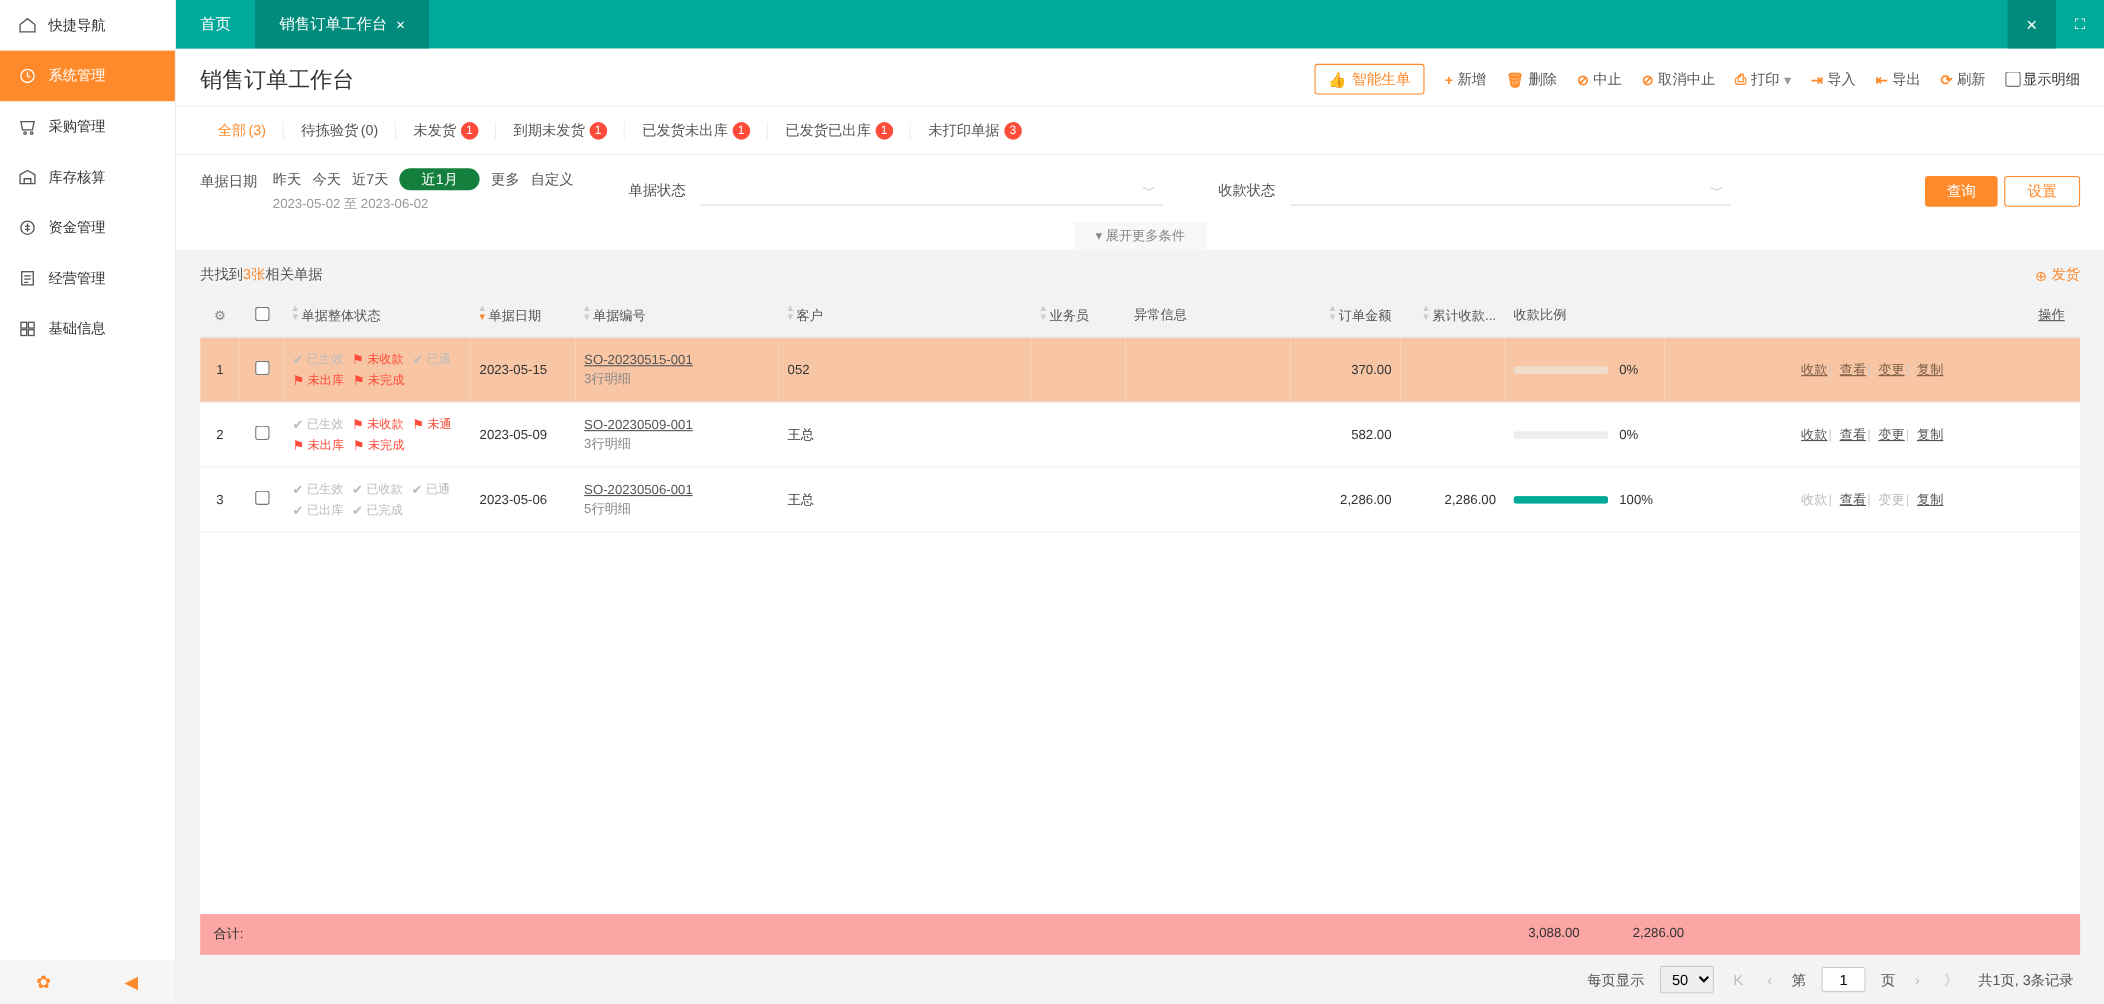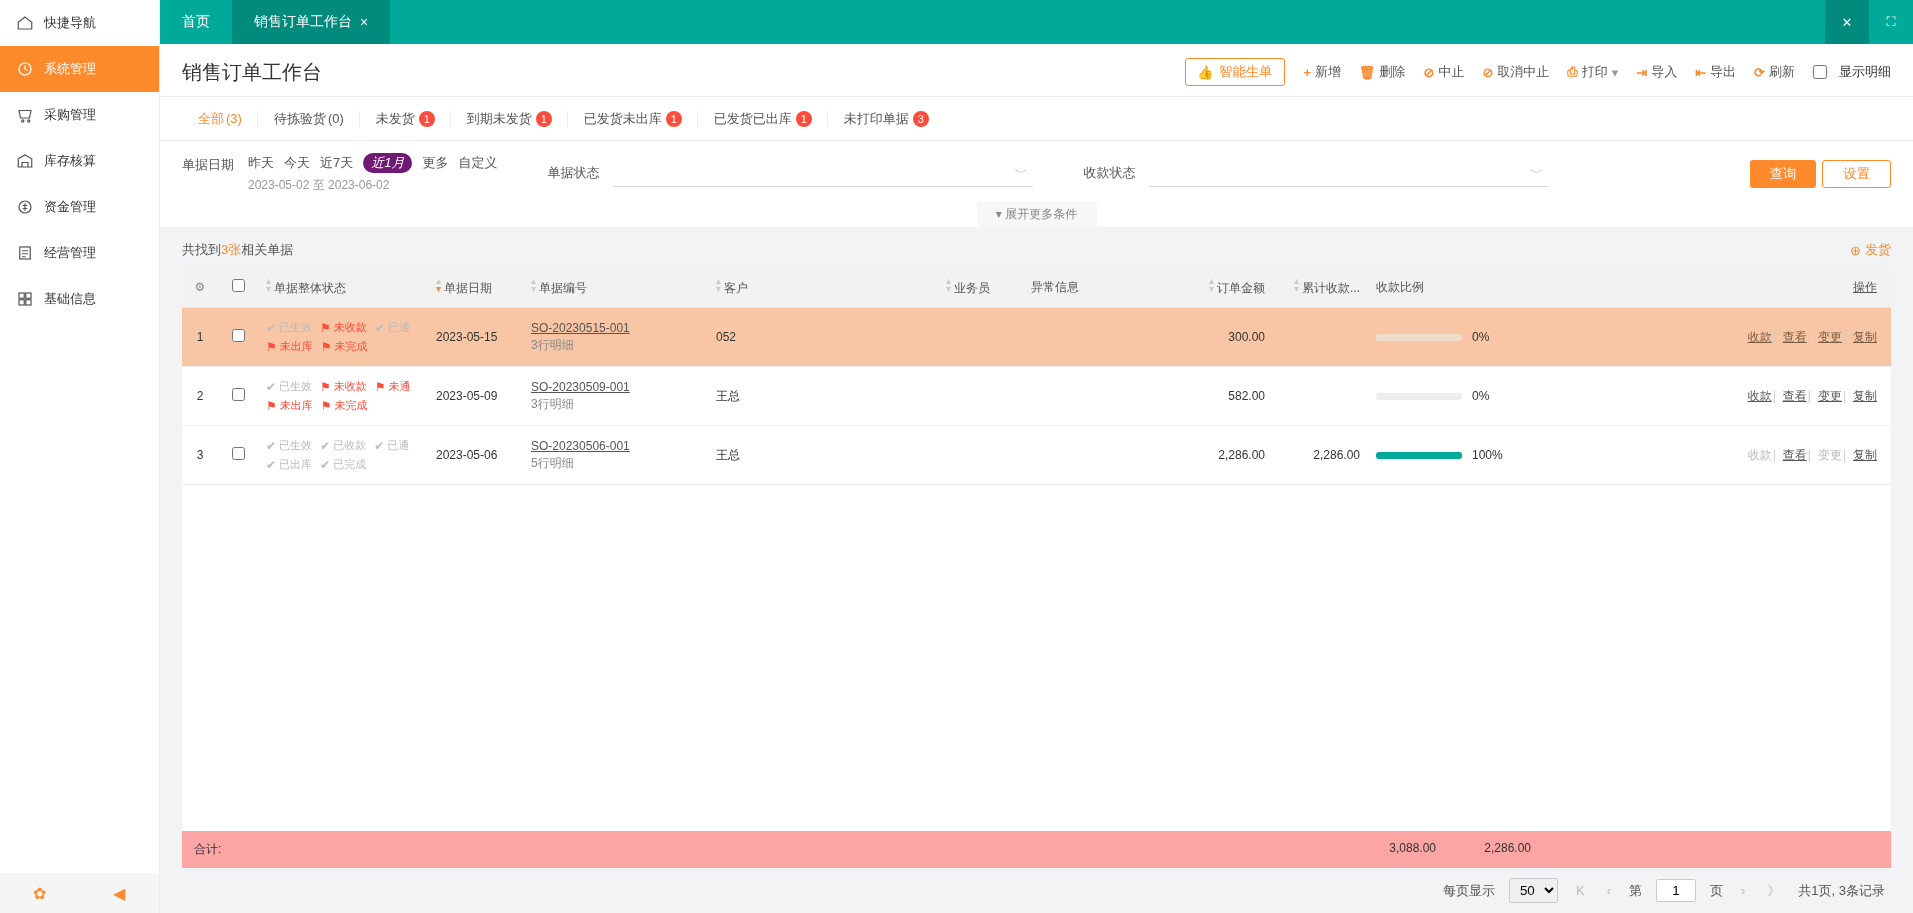--- a/index.html
+++ b/index.html
@@ -30,40 +30,40 @@
 .tabs-right .square { width:44px; display:flex; align-items:center; justify-content:center; color:#fff; cursor:pointer; }
 .tabs-right .square.close { background:#008b7c; }
 
 
 .page-header { background:#fff; padding:14px 22px 10px 22px; display:flex; align-items:center; border-bottom:1px solid #eee; }
 .page-title { font-size:20px; font-weight:500; color:#333; }
 .header-actions { margin-left:auto; display:flex; align-items:center; gap:18px; font-size:13px; }
 .btn-smart { border:1px solid #ff8a2b; color:#ff8a2b; background:#fff; border-radius:3px; padding:4px 12px; cursor:pointer; display:flex; align-items:center; gap:5px; }
 .link-action { color:#555; cursor:pointer; display:flex; align-items:center; gap:4px; }
 .link-action .ic { color:#ff8a2b; font-weight:bold; }
-.chk-detail { display:flex; align-items:center; gap:12px; }
+.chk-detail { display:flex; align-items:center; gap:2px; }
 .chk-detail input { width:14px; height:14px; }
 
 
 .sub-tabs { background:#fff; padding:0 22px; display:flex; align-items:center; height:44px; font-size:13px; border-bottom:1px solid #eee; }
 .sub-tab { padding:0 16px; height:44px; display:flex; align-items:center; cursor:pointer; color:#555; position:relative; }
 .sub-tab.active { color:#ff8a2b; }
 .sub-tab .badge { background:#ff4b3a; color:#fff; border-radius:8px; min-width:16px; height:16px; font-size:11px; display:inline-flex; align-items:center; justify-content:center; margin-left:4px; padding:0 4px; }
 .sub-tab .count { margin-left:2px; }
 .sub-tab .sep { position:absolute; right:0; top:14px; height:16px; border-right:1px solid #eee; }
 
 
 .filters { background:#fff; padding:12px 22px 0 22px; }
 .filter-row { display:flex; align-items:center; gap:50px; }
 .fgroup { display:flex; align-items:flex-start; gap:14px; font-size:13px; color:#555; }
 .fgroup .label { padding-top:3px; }
 .date-opts { display:flex; flex-direction:column; }
 .date-opts-row { display:flex; gap:10px; align-items:center; }
 .date-opts-row .opt { cursor:pointer; }
-.date-opts-row .opt.active { background:#701a75; color:#fff; border-radius:10px; padding:1px 8px;font-style:italic; }
+.date-opts-row .opt.active { background:#15803d; color:#fff; border-radius:10px; padding:1px 20px; }
 .date-range { color:#999; font-size:12px; margin-top:4px; }
 .select-like { border:none; border-bottom:1px solid #ddd; min-width:420px; height:26px; background:transparent; position:relative; }
 .select-like .caret { position:absolute; right:6px; top:3px; color:#bbb; }
 .right-btns { margin-left:auto; display:flex; flex-direction:row; gap:6px; }
 .btn-primary { background:#ff8a2b; color:#fff; border:none; border-radius:3px; padding:5px 20px; cursor:pointer; }
 .btn-outline { background:#fff; color:#ff8a2b; border:1px solid #ff8a2b; border-radius:3px; padding:4px 20px; cursor:pointer; }
 .expand-bar { text-align:center; color:#888; font-size:12px; padding:4px 0; cursor:pointer; background:#f7f7f7; margin:8px auto 0 auto; width:120px; border-radius:0 0 4px 4px; }
 
 
 .result-meta { padding:14px 22px 8px 22px; font-size:13px; color:#555; background:#f2f3f5; display:flex; align-items:center; }
@@ -83,21 +83,21 @@
 .col-gear { width:36px; text-align:center; color:#888; }
 .col-status { width:170px; }
 .col-date { width:95px; }
 .col-docno { width:185px; }
 .col-cust { width:230px; }
 .col-sales { width:85px; }
 .col-abn { width:150px; }
 .col-amt { width:100px; text-align:right; }
 .col-recv { width:95px; text-align:right; }
 .col-ratio { width:145px; }
-.col-ops { text-align:right; padding-right:14px; }
+.col-ops { text-align:center; padding-right:14px; }
 
 .status-tags { display:flex; flex-wrap:wrap; gap:4px 8px; }
 .tag { font-size:11px; display:inline-flex; align-items:center; gap:3px; }
 .tag.gray { color:#bbb; }
 .tag.red { color:#ff4b3a; }
 .tag .dot { font-size:12px; }
 .docno-link { color:#555; text-decoration:underline; cursor:pointer; }
 .docno-sub { color:#888; margin-top:2px; }
 .ratio-wrap { display:flex; align-items:center; gap:10px; }
 .progress { flex:0 0 86px; height:7px; background:#eee; border-radius:3px; overflow:hidden; }
@@ -379,21 +379,21 @@
                 </div>
               </td>
               <td class="col-date">2023-05-15</td>
               <td class="col-docno">
                 <div class="docno-link">SO-20230515-001</div>
                 <div class="docno-sub">3行明细</div>
               </td>
               <td class="col-cust">052</td>
               <td class="col-sales"></td>
               <td class="col-abn"></td>
-              <td class="col-amt">300.00</td>
+              <td class="col-amt">370.00</td>
               <td class="col-recv"></td>
               <td class="col-ratio">
                 <div class="ratio-wrap">
                   <div class="progress">
                     <div class="bar" style="width:0%"></div>
                   </div>
                   <span>0%</span>
                 </div>
               </td>
               <td class="col-ops">

